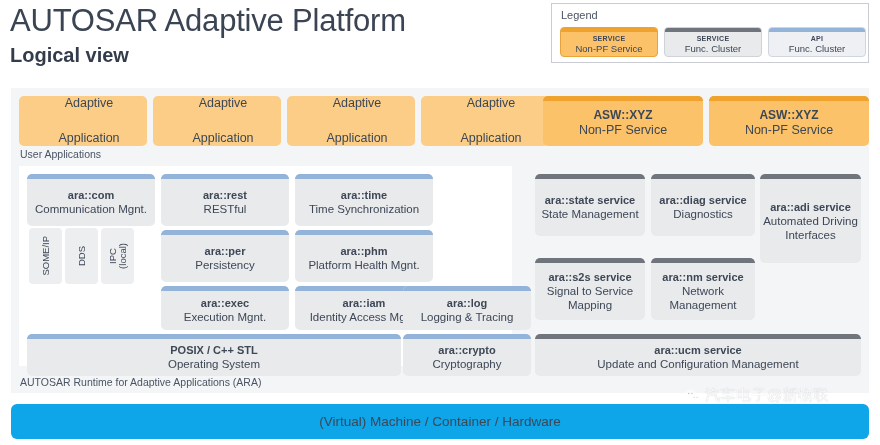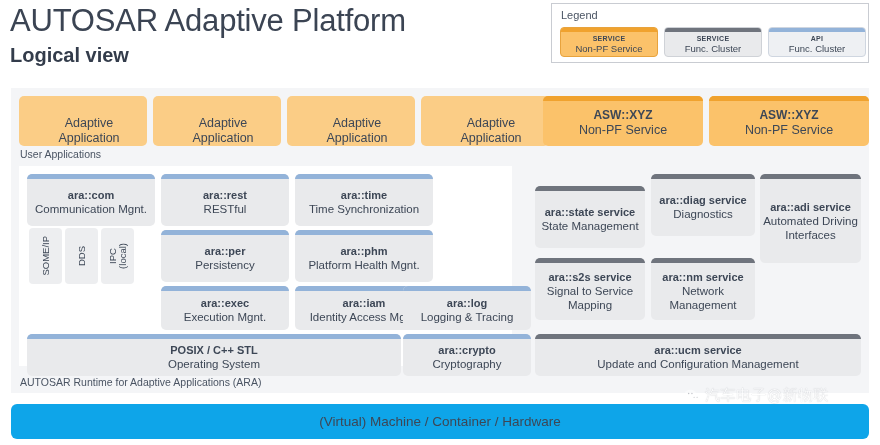--- a/index.html
+++ b/index.html
@@ -54,21 +54,21 @@
   
   #platform{
     position:absolute;left:11px;top:88px;width:858px;height:305px;
     background:#f4f5f7;
   }
 
   
   #apps-row{position:absolute;left:8px;top:8px;width:842px;height:50px;}
   .app-box{
     position:absolute;top:0;height:50px;border-radius:5px;box-sizing:border-box;
-    display:flex;flex-direction:column;align-items:center;justify-content:flex-end;
+    display:flex;flex-direction:column;align-items:center;justify-content:space-between;
     background:#fbcd86;color:#3d4756;text-align:center;padding-left:12px;
   }
   .app-box .l1{font-size:12.5px;line-height:15px;}
   .app-box .l2{font-size:12.5px;line-height:15px;}
   .asw-box{
     position:absolute;top:0;height:50px;border-radius:5px;box-sizing:border-box;
     background:#fbc26a;overflow:hidden;text-align:center;
     display:flex;flex-direction:column;align-items:center;justify-content:center;
   }
   .asw-box .captop{position:absolute;top:0;left:0;right:0;height:5px;background:#f0a22e;}
@@ -263,21 +263,21 @@
     <div class="captop"></div>
     <div class="n">POSIX / C++ STL</div>
     <div class="d">Operating System</div>
   </div>
   <div class="fc api" style="left:392px;top:246px;width:128px;height:42px;">
     <div class="captop"></div>
     <div class="n">ara::crypto</div>
     <div class="d">Cryptography</div>
   </div>
 
-  <div class="fc svc" style="left:524px;top:98px;width:110px;height:62px;">
+  <div class="fc svc" style="left:524px;top:86px;width:110px;height:62px;">
     <div class="captop"></div>
     <div class="n">ara::state service</div>
     <div class="d">State Management</div>
   </div>
   <div class="fc svc" style="left:640px;top:86px;width:104px;height:62px;">
     <div class="captop"></div>
     <div class="n">ara::diag service</div>
     <div class="d">Diagnostics</div>
   </div>
   <div class="fc svc" style="left:749px;top:86px;width:101px;height:89px;">

